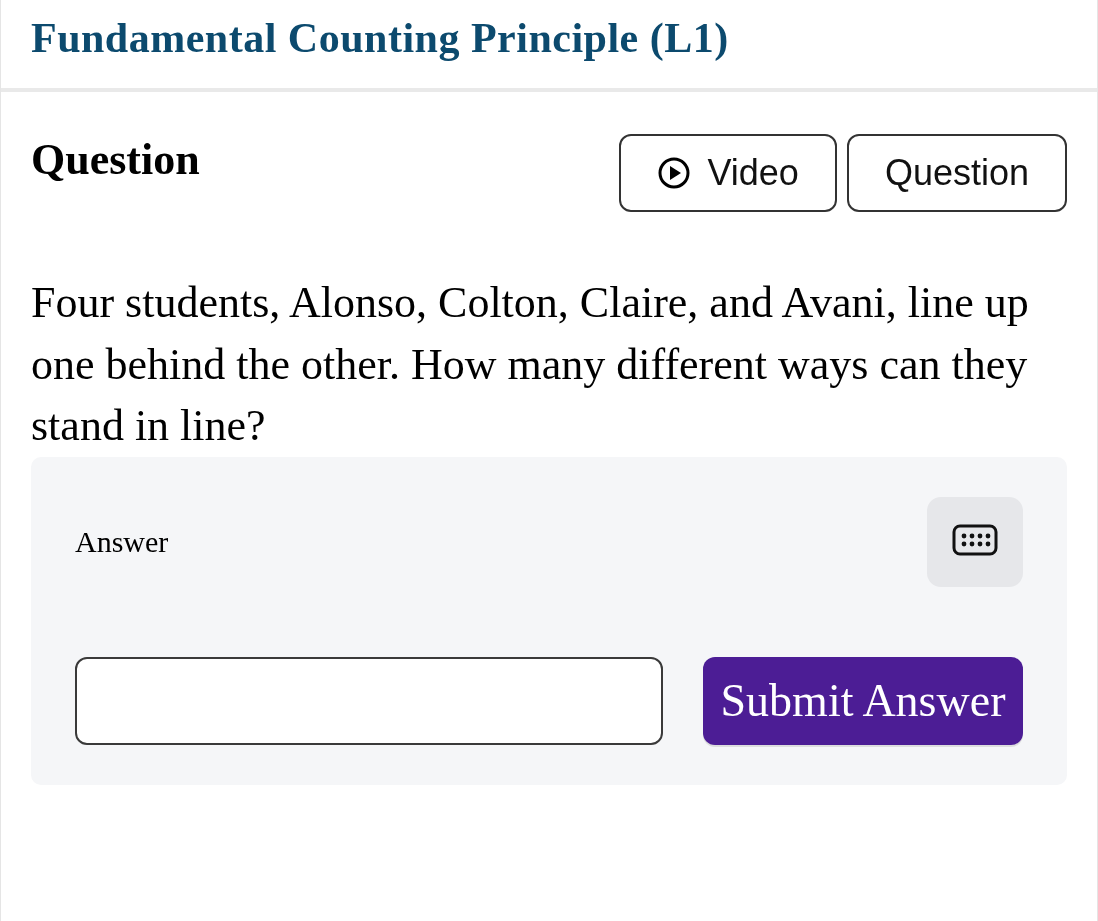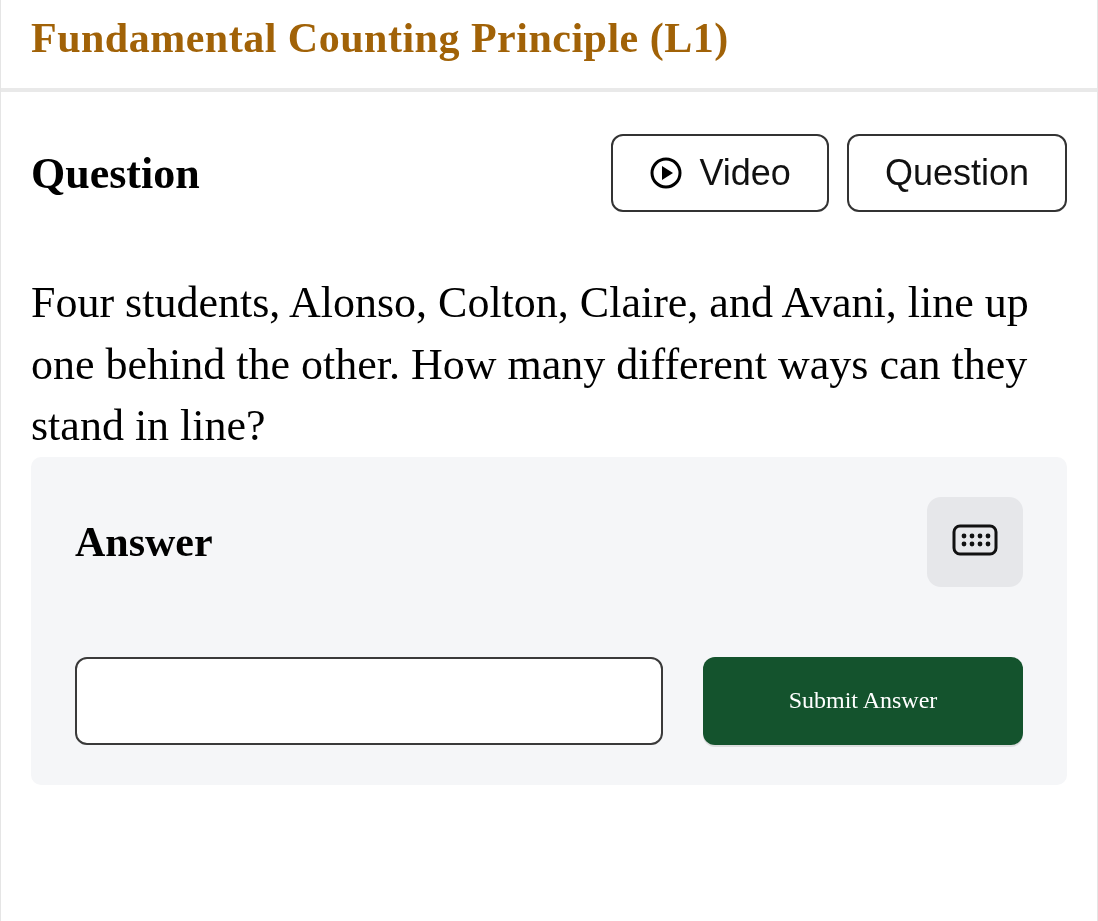--- a/index.html
+++ b/index.html
@@ -19,41 +19,41 @@
   }
   .header {
     padding: 14px 30px 26px 30px;
     border-bottom: 4px solid #e9e9e9;
   }
   .header h1 {
     margin: 0;
     font-family: Georgia, serif;
     font-weight: 700;
     font-size: 42px;
-    color: #a16207;
+    color: #0c4a6e;
     letter-spacing: 0.5px;
   }
   .content {
     padding: 42px 30px 30px 30px;
   }
   .qrow {
     display: flex;
-    align-items: center;
+    align-items: flex-start;
     justify-content: space-between;
     margin-bottom: 60px;
   }
   .qlabel {
     font-family: Georgia, serif;
     font-weight: 700;
     font-size: 44px;
     color: #000;
   }
   .qbuttons {
     display: flex;
-    gap: 18px;
+    gap: 10px;
   }
   .btn-outline {
     display: flex;
     align-items: center;
     justify-content: center;
     height: 78px;
     padding: 0 36px;
     border: 2px solid #333;
     border-radius: 12px;
     background: #fff;
@@ -80,22 +80,22 @@
     padding: 40px 44px 40px 44px;
   }
   .answer-header {
     display: flex;
     align-items: center;
     justify-content: space-between;
     margin-bottom: 70px;
   }
   .answer-label {
     font-family: Georgia, serif;
-    font-weight: 700;
-    font-size: 42px;
+    font-weight: 400;
+    font-size: 30px;
     color: #000;
   }
   .keypad-btn {
     width: 96px;
     height: 90px;
     border-radius: 14px;
     background: #e6e7ea;
     display: flex;
     align-items: center;
     justify-content: center;
@@ -115,24 +115,24 @@
     background: #fff;
     font-size: 32px;
     padding: 0 18px;
     font-family: Georgia, serif;
   }
   .submit-btn {
     width: 320px;
     height: 88px;
     border: none;
     border-radius: 12px;
-    background: #14532d;
+    background: #4c1d95;
     color: #fff;
     font-family: Georgia, 'Times New Roman', serif;
-    font-size: 24px;
+    font-size: 46px;
     cursor: pointer;
     box-shadow: 0 2px 0 rgba(0,0,0,0.1);
   }
 </style>
 </head>
 <body>
 
 <div class="page">
 
   <div class="header">

